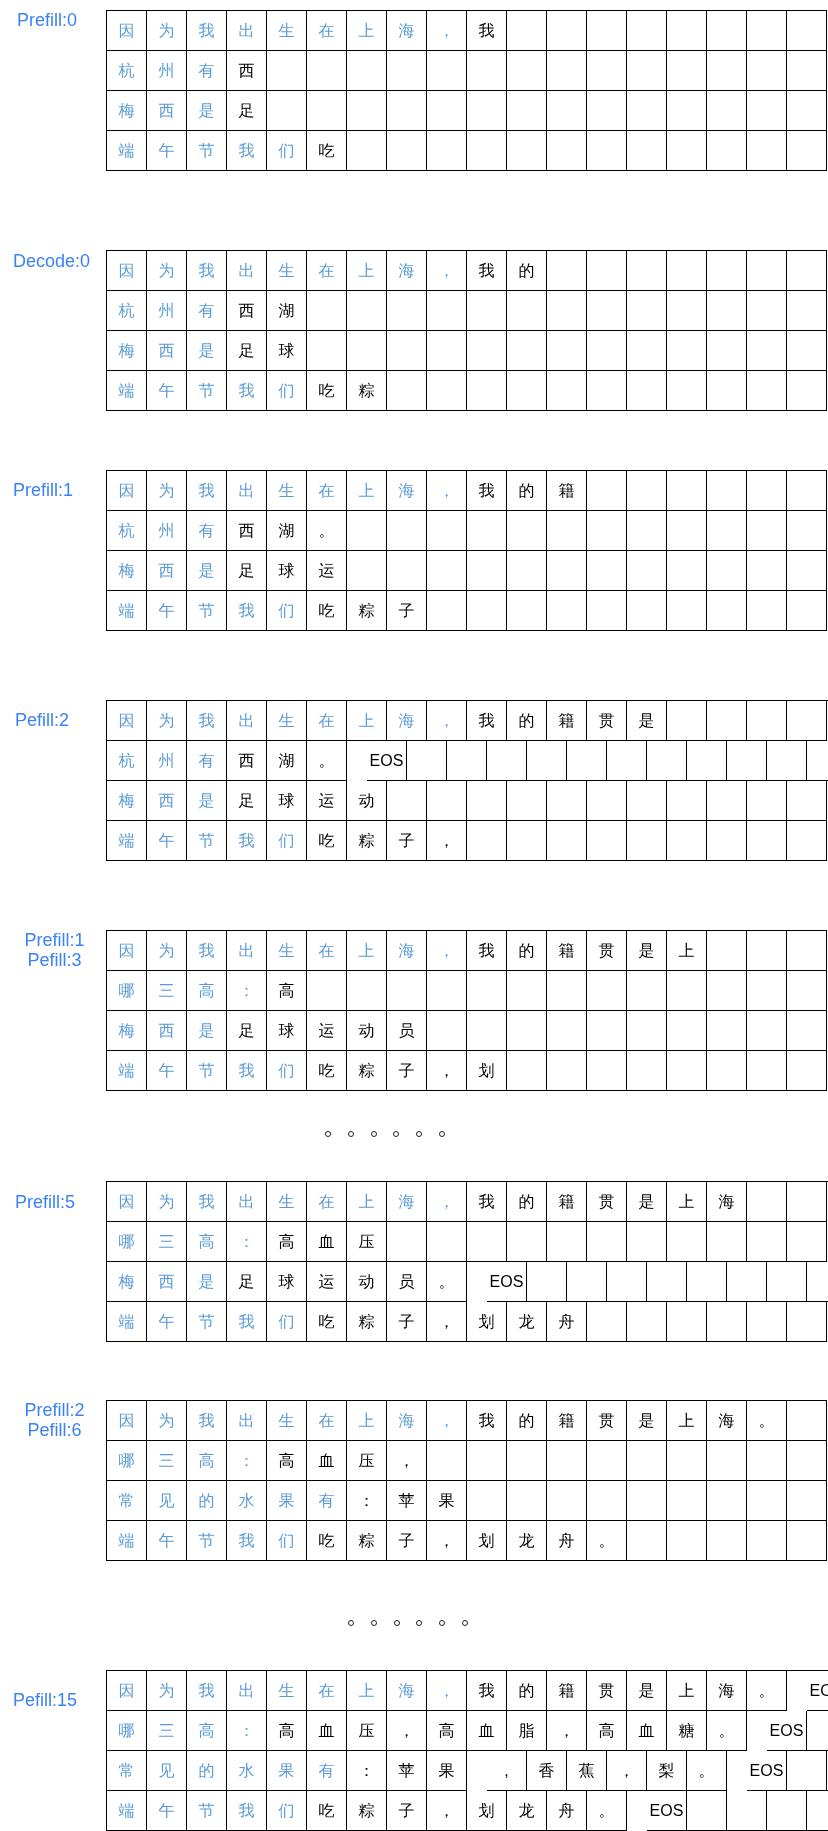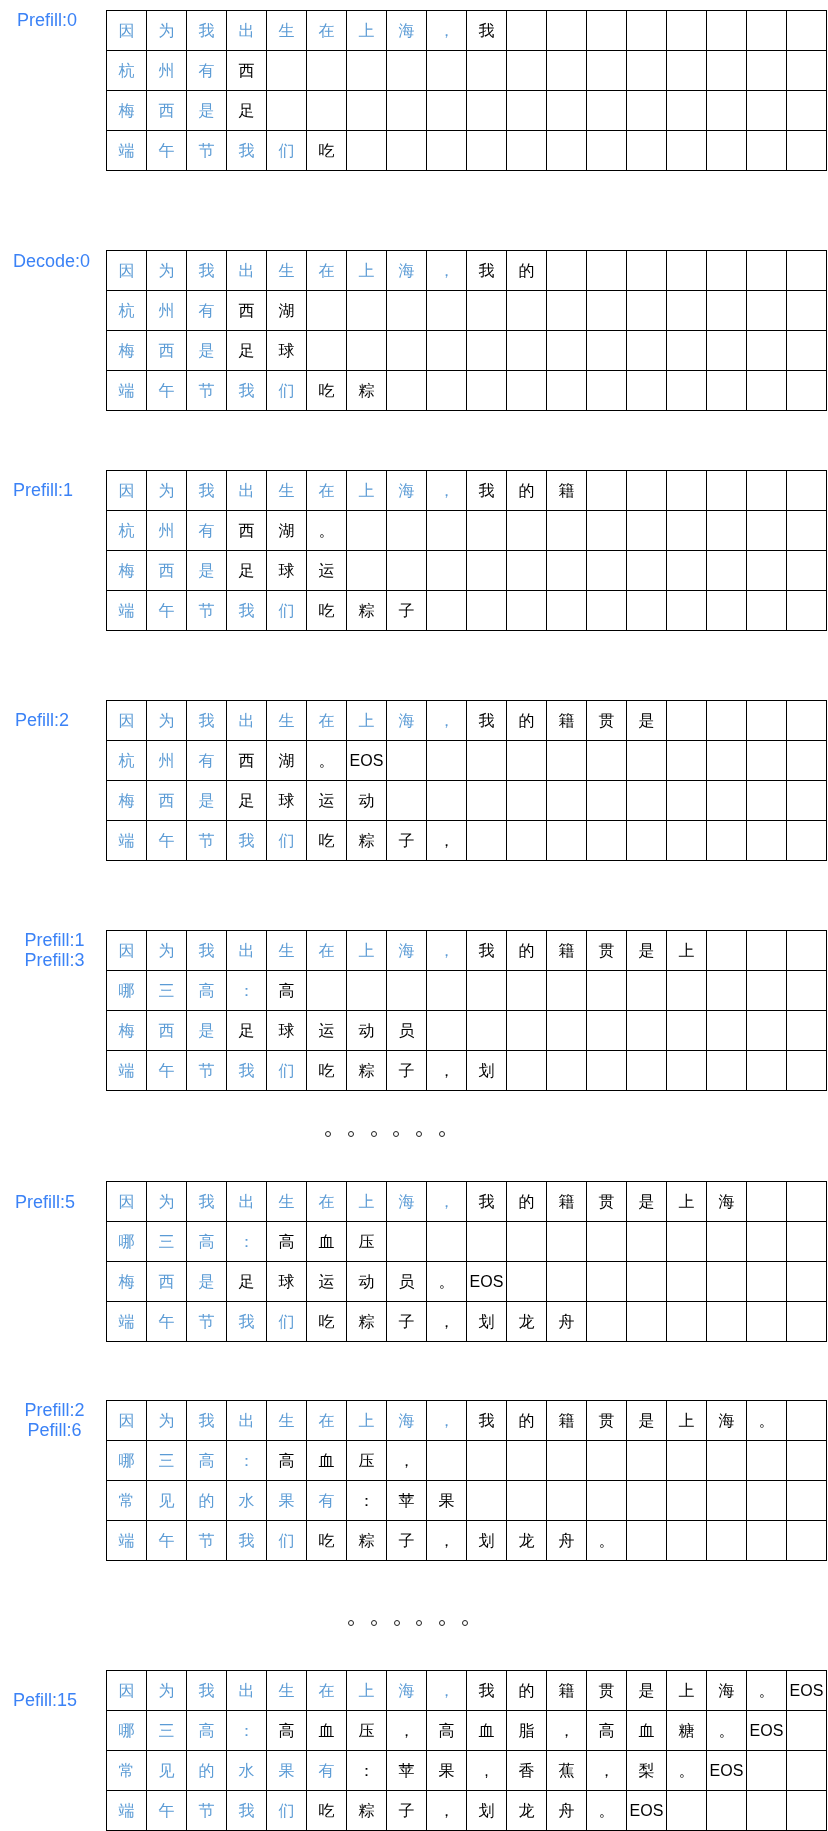--- a/index.html
+++ b/index.html
@@ -41,21 +41,21 @@
   .grid-row { display:flex; }
   .cell {
     box-sizing:border-box; width:40px; height:40px;
     border-right:1px solid var(--line); border-bottom:1px solid var(--line);
     display:flex; align-items:center; justify-content:center;
     font-size:16px; line-height:1; font-family:"DejaVu Sans", sans-serif;
     white-space:nowrap;
   }
   .cell.prompt { color:var(--prompt); }
   .cell.generated { color:var(--gen); }
-  .cell.latin { font-family:"Liberation Sans", sans-serif; font-size:16px; }
+  .cell.latin { font-family:"Liberation Sans", sans-serif; font-size:16px;margin-left:20px; }
 
   .ellipsis { position:absolute; display:flex; gap:16.8px; }
   .e0 { left:325px; top:1131px; }
   .e1 { left:348px; top:1620px; }
   .dot {
     box-sizing:border-box; width:6px; height:6px;
     border:1.2px solid #222; border-radius:50%;
     font-size:0; color:transparent; overflow:hidden;
   }
 
@@ -417,21 +417,21 @@
         <div class="cell"></div>
         <div class="cell"></div>
         <div class="cell"></div>
       </div>
     </div>
 </div>
 
 <div class="stage">
   <div class="stage-label center l4">
     <span>Prefill:1</span>
-    <span>Prefill:3</span>
+    <span>Pefill:3</span>
   </div>
   <div class="grid b4">
       <div class="grid-row">
         <div class="cell prompt">因</div>
         <div class="cell prompt">为</div>
         <div class="cell prompt">我</div>
         <div class="cell prompt">出</div>
         <div class="cell prompt">生</div>
         <div class="cell prompt">在</div>
         <div class="cell prompt">上</div>

